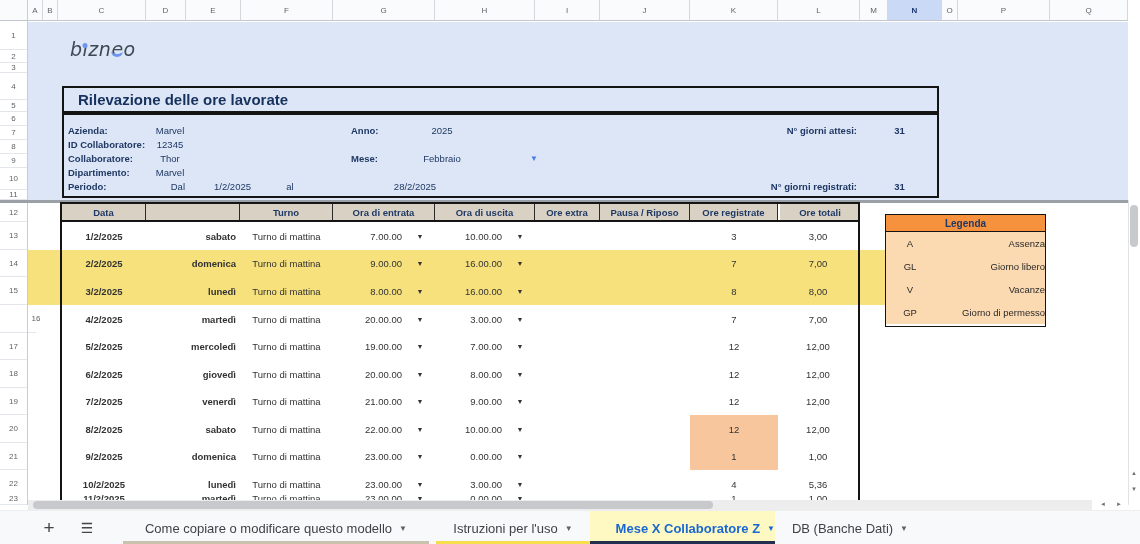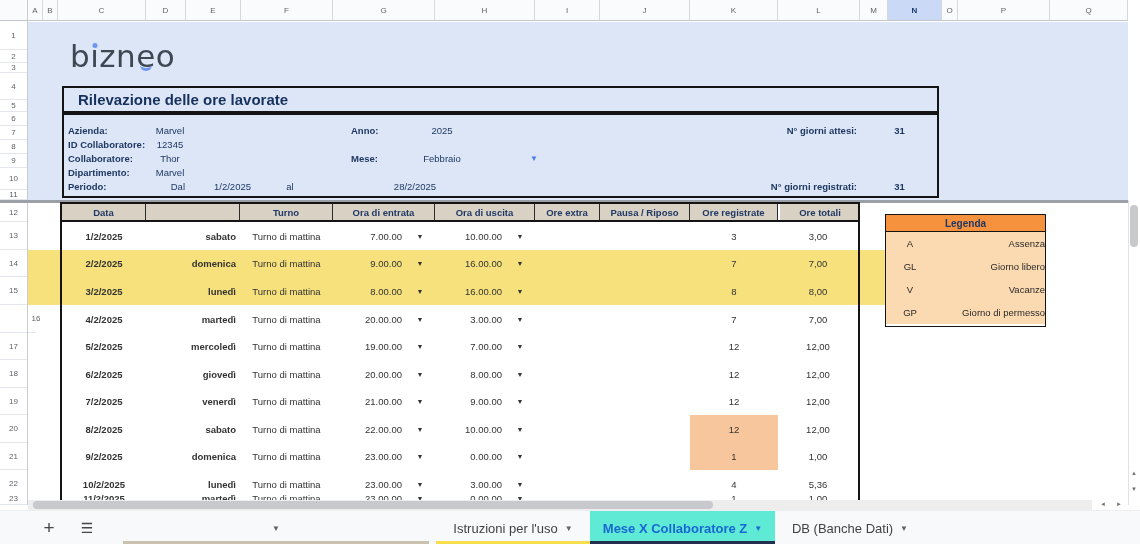--- a/index.html
+++ b/index.html
@@ -16,22 +16,22 @@
   .colhead-cell.selected { background:#c9d9f6; color:#1b3a70; font-weight:bold; }
 
   
   .gutter-cell { position:absolute; left:0; width:27px; color:#5f6368; font-size:8px;
                  display:flex; align-items:center; justify-content:center;
                  border-bottom:1px solid #e3e6ea; background:#fff; }
   .gutter-vline { position:absolute; left:27px; top:21px; width:1px; height:484px; background:#c9cdd2; }
 
   
   .frozen-bg { position:absolute; left:28px; top:22px; width:1100px; height:178px; background:#dce6f6; }
-  .logo { position:absolute; left:70px; top:38px; font-size:31px; font-weight:500; color:#3e4853;
-          letter-spacing:.5px; font-family:"DejaVu Sans",sans-serif; }
+  .logo { position:absolute; left:70px; top:38px; font-size:19px; font-weight:500; color:#3e4853;
+          letter-spacing:.5px; font-family:"DejaVu Sans",sans-serif;font-style:italic; }
   .logo span { position:relative; display:inline-block; }
   .logo .dot { position:absolute; top:5px; left:50%; transform:translateX(-50%);
                width:5px; height:5px; border-radius:50%; background:#6e95f0; }
   .logo .arc { position:absolute; bottom:3px; left:50%; transform:translateX(-50%);
                width:12px; height:6px; border-bottom:3px solid #6e95f0; border-radius:0 0 10px 10px; }
 
   .title-box { position:absolute; left:62px; top:86px; width:877px; height:27px;
                border:2px solid #141414; display:flex; align-items:center; padding-left:14px;
                font-size:15px; font-weight:bold; color:#17315e; }
   .info-box { position:absolute; left:62px; top:113px; width:877px; height:85px; border:2px solid #141414; }
@@ -82,21 +82,21 @@
   .vs-btn { position:absolute; left:1128px; width:12px; height:14px; display:flex; align-items:center;
             justify-content:center; font-size:6px; color:#707070; z-index:7; }
 
   
   .tabbar { position:absolute; left:0; top:510px; width:1140px; height:34px; background:#f8f9fa;
             border-top:1px solid #eceef0; z-index:8; }
   .bar-btn { position:absolute; top:0; height:34px; display:flex; align-items:center; justify-content:center;
              color:#444746; cursor:pointer; }
   .tab { position:absolute; top:0; height:34px; display:flex; align-items:center; justify-content:center;
          gap:7px; font-size:13px; font-weight:500; color:#3f4346; white-space:nowrap; }
-  .tab.active { background:#5eead4; color:#1967d2; font-weight:bold; }
+  .tab.active { background:#fef9c3; color:#1967d2; font-weight:bold;justify-content:flex-end; }
   .tab .arr { font-size:8px; color:#5f6368; }
   .tab.active .arr { color:#1967d2; }
   .tab .strip { position:absolute; left:0; right:0; bottom:0; height:4px; }
 </style>
 </head>
 <body>
 
 <div class="screen">
 
   <div class="frozen-bg"></div>
@@ -348,20 +348,21 @@
   <div class="vs-track"></div>
   <div class="vs-thumb"></div>
   <div class="vs-btn" style="top:466px">▲</div>
   <div class="vs-btn" style="top:482px">▼</div>
 
   <div class="tabbar">
     <div class="bar-btn" style="left:36px;width:26px;font-size:19px">+</div>
     <div class="bar-btn" style="left:72px;width:30px;font-size:14px">☰</div>
     <div id="tabs">
         <div class="tab" style="left: 123px; width: 306px;">
+          <span>Come copiare o modificare questo modello</span>
           <span class="arr">▼</span>
           <span class="strip" style="background: rgb(201, 194, 174);"></span>
         </div>
         <div class="tab" style="left: 436px; width: 154px;">
           <span>Istruzioni per l'uso</span>
           <span class="arr">▼</span>
           <span class="strip" style="background: rgb(246, 222, 77);"></span>
         </div>
         <div class="tab active" style="left: 590px; width: 185px;">
           <span>Mese X Collaboratore Z</span>

